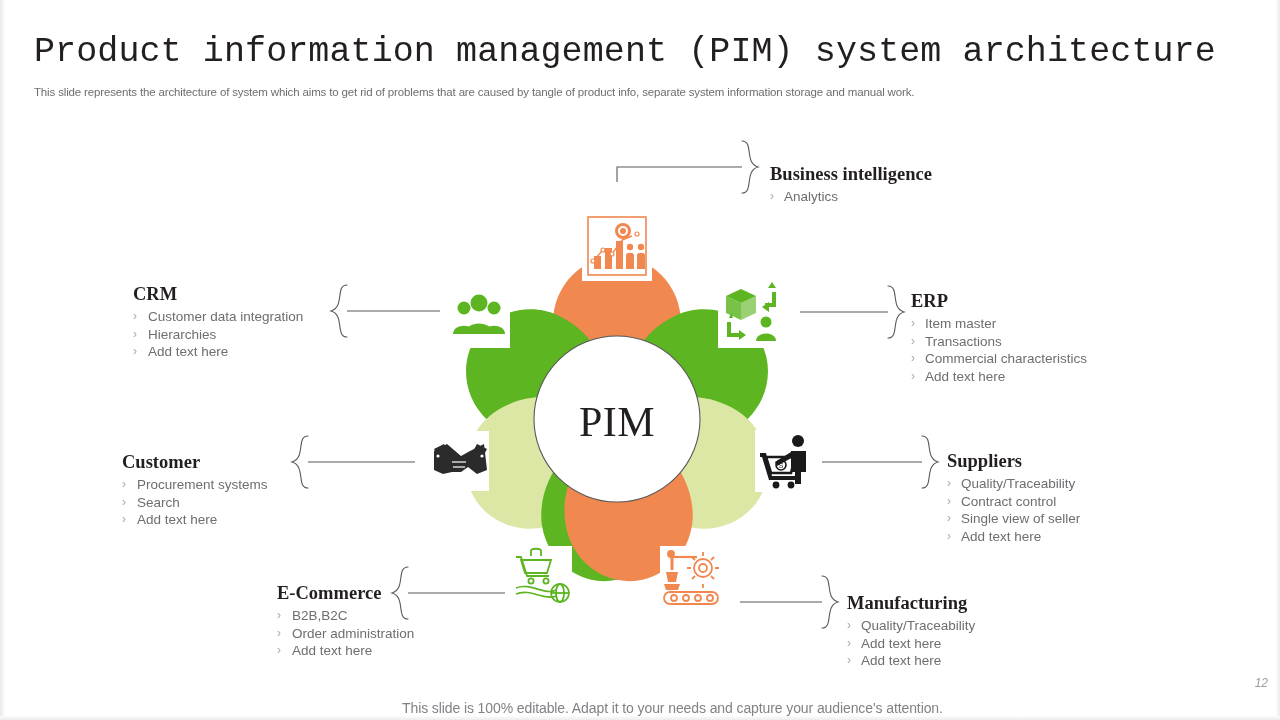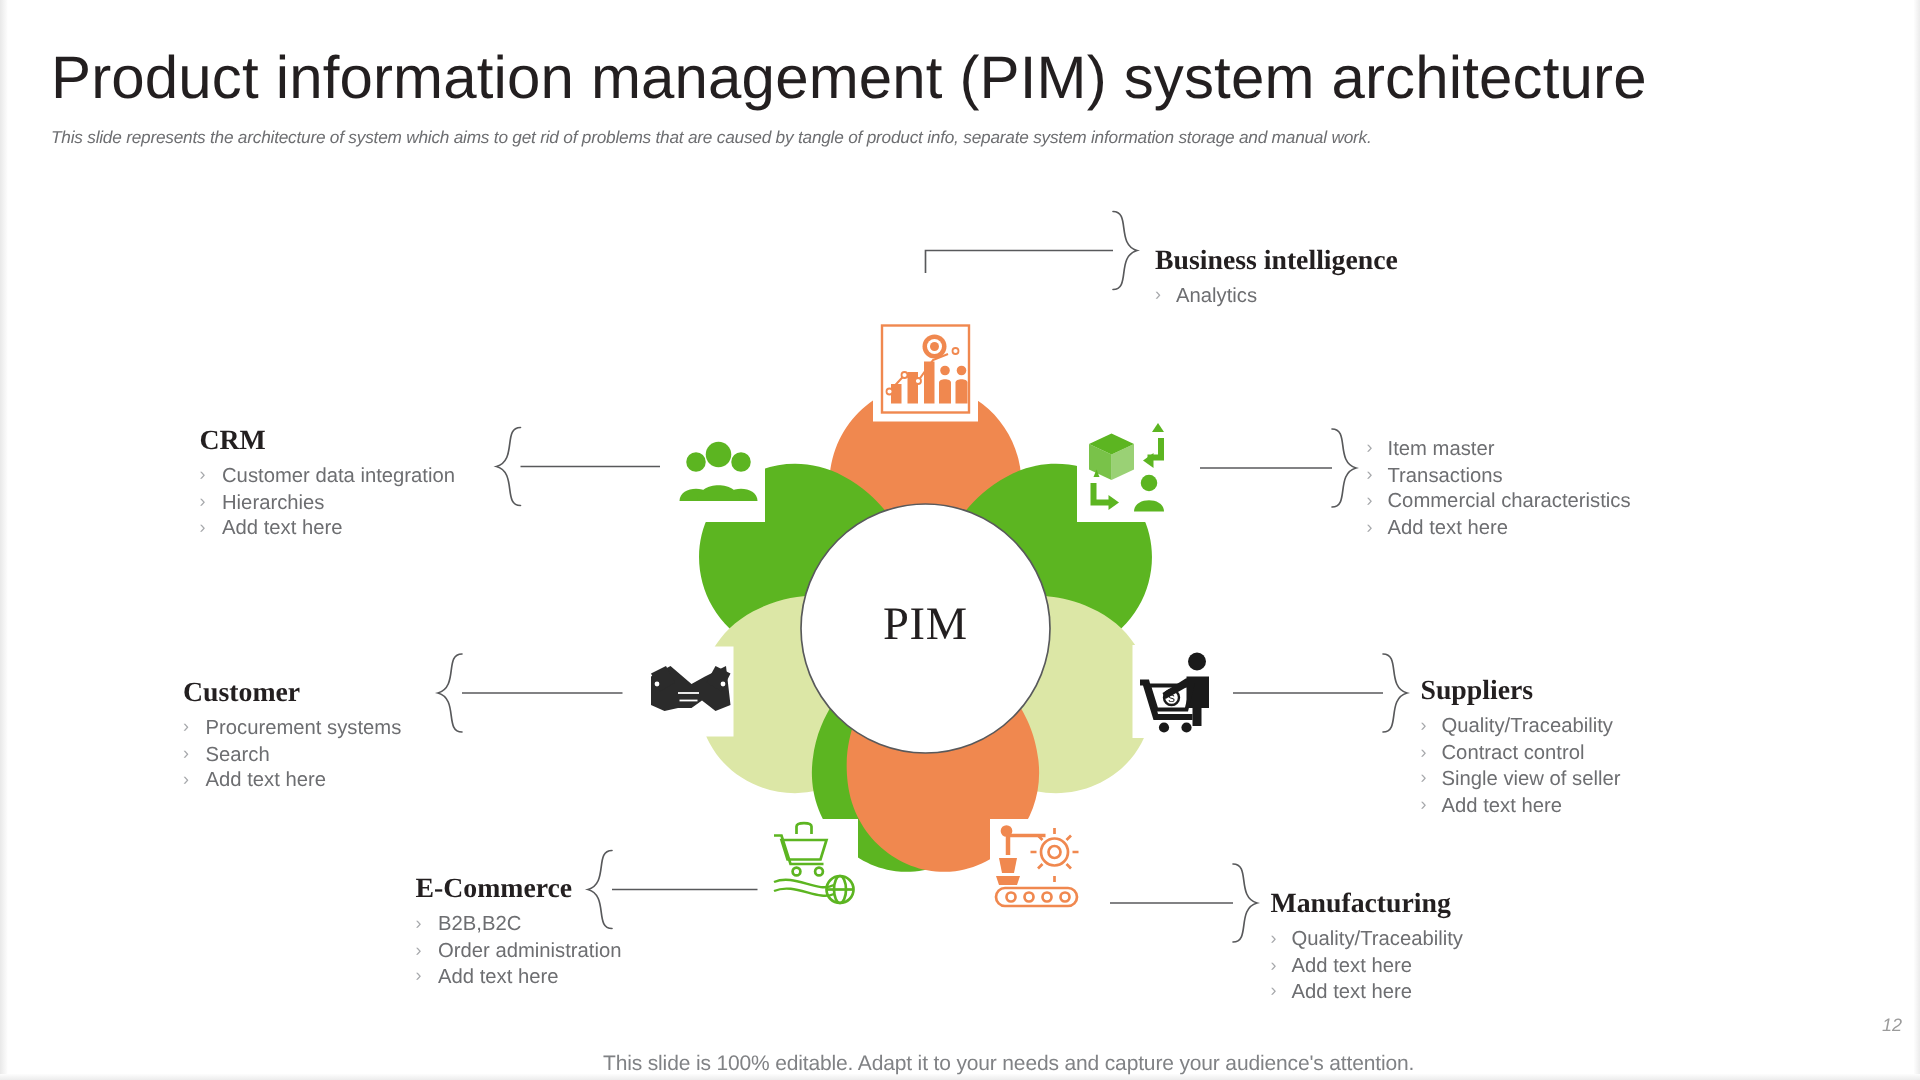--- a/index.html
+++ b/index.html
@@ -40,38 +40,37 @@
     right: 0; top: 0; bottom: 0;
     width: 4px;
     background: linear-gradient(to left, #ececec, #fdfdfd);
   }
 
   
   .title {
     position: absolute;
     left: 34px;
     top: 30px;
-    font-family: Liberation Sans, sans-serif;
-    font-size: 40px;
+    font-family: Liberation Mono, monospace;
+    font-size: 35px;
     line-height: 44px;
     color: #231f20;
     letter-spacing: 0.1px;
     white-space: nowrap;
     text-align: right;
   }
   .subtitle {
     position: absolute;
     left: 34px;
     top: 85px;
     font-size: 11.5px;
     line-height: 15px;
     color: #6d6e71;
     letter-spacing: -0.15px;
     white-space: nowrap;
-    font-style: italic;
   }
 
   
   .footer-note {
     position: absolute;
     left: 402px;
     top: 700px;
     font-size: 14px;
     color: #808285;
     letter-spacing: -0.1px;
@@ -383,21 +382,21 @@
           <circle cx="674" cy="598" r="3"></circle>
           <circle cx="686" cy="598" r="3"></circle>
           <circle cx="698" cy="598" r="3"></circle>
           <circle cx="710" cy="598" r="3"></circle>
         </g>
       </g>
     </svg>
   </div>
 
   <div style="position:absolute;left:557px;top:398px;width:120px;text-align:center;
-              font-family:'Liberation Serif',serif;font-size:31px;color:#231f20;letter-spacing:0.5px;">PIM</div>
+              font-family:'Liberation Serif',serif;font-size:42px;color:#231f20;letter-spacing:0.5px;">PIM</div>
 
   <div class="callout c-crm">
     <h3>CRM</h3>
     <ul>
       <li>
         <span class="chev">›</span>
         <span class="txt">Customer data integration</span>
       </li>
       <li>
         <span class="chev">›</span>
@@ -450,20 +449,21 @@
     <h3>Business intelligence</h3>
     <ul>
       <li>
         <span class="chev">›</span>
         <span class="txt">Analytics</span>
       </li>
     </ul>
   </div>
 
   <div class="callout c-erp">
+    <h3>ERP</h3>
     <ul>
       <li>
         <span class="chev">›</span>
         <span class="txt">Item master</span>
       </li>
       <li>
         <span class="chev">›</span>
         <span class="txt">Transactions</span>
       </li>
       <li>

